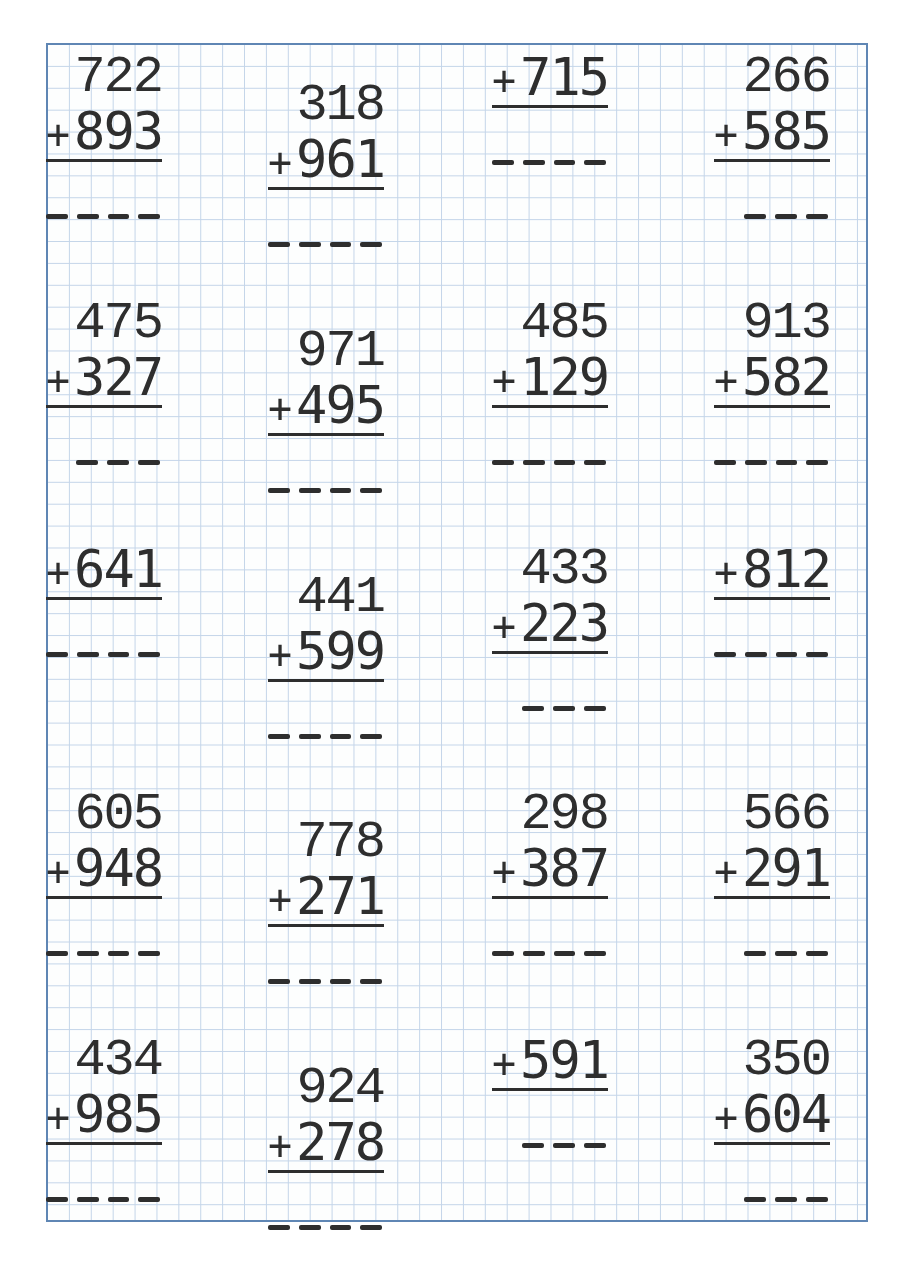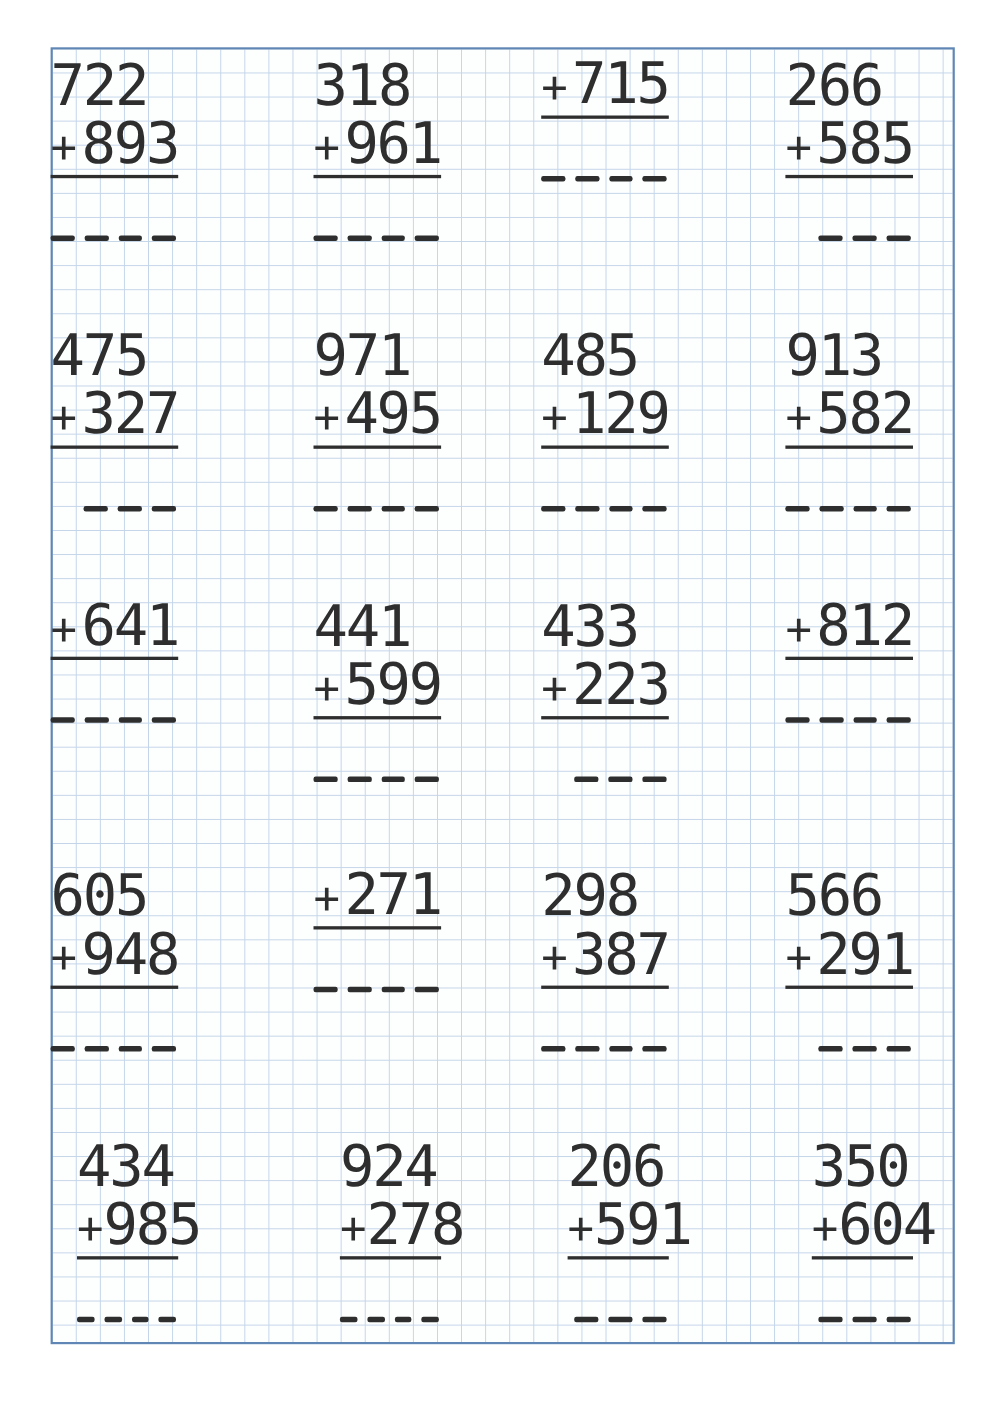--- a/index.html
+++ b/index.html
@@ -32,38 +32,39 @@
     background-size: 21.9px 21.9px;
     background-position: -1px -1px;
   }
   .problem {
     position: absolute;
     width: 116px;
     color: var(--ink);
   }
   
   .c0 { left: -2px;  }
-  .c1 { left: 237px; }
+  .c1 { left: 220px; margin-top: 28px; }
   .c2 { left: 444px; }
   .c3 { left: 666px; }
   
   .r0 { top: 6px;   }
   .r1 { top: 252px; }
   .r2 { top: 498px; }
   .r3 { top: 743px; }
-  .r4 { top: 989px; padding-left: 24px; }
+  .r4 { top: 989px; }
 
   .num-row {
     font-size: 52px;
     line-height: 54px;
     height: 54px;
     letter-spacing: -2px;
-    text-align: left;
+    text-align: right;
     white-space: nowrap;
     color: var(--ink);
+    font-family: Liberation Mono, monospace;
   }
   .op-row {
     display: flex;
     justify-content: space-between;
     align-items: flex-end;
     height: 57px;
     border-bottom: 3px solid var(--ink);
     padding-bottom: 2px;
   }
   .plus {
@@ -268,20 +269,21 @@
       </div>
       <div class="answer-row">
           <div class="dash"></div>
           <div class="dash"></div>
           <div class="dash"></div>
           <div class="dash"></div>
         </div>
     </div>
 
     <div class="problem c1 r3">
+      <div class="num-row">778</div>
       <div class="op-row">
         <span class="plus">+</span>
         <span class="num">271</span>
       </div>
       <div class="answer-row">
           <div class="dash"></div>
           <div class="dash"></div>
           <div class="dash"></div>
           <div class="dash"></div>
         </div>
@@ -336,21 +338,20 @@
       </div>
       <div class="answer-row">
           <div class="dash"></div>
           <div class="dash"></div>
           <div class="dash"></div>
           <div class="dash"></div>
         </div>
     </div>
 
     <div class="problem c2 r4">
-      <div class="num-row">206</div>
       <div class="op-row">
         <span class="plus">+</span>
         <span class="num">591</span>
       </div>
       <div class="answer-row">
           <div class="dash"></div>
           <div class="dash"></div>
           <div class="dash"></div>
         </div>
     </div>

